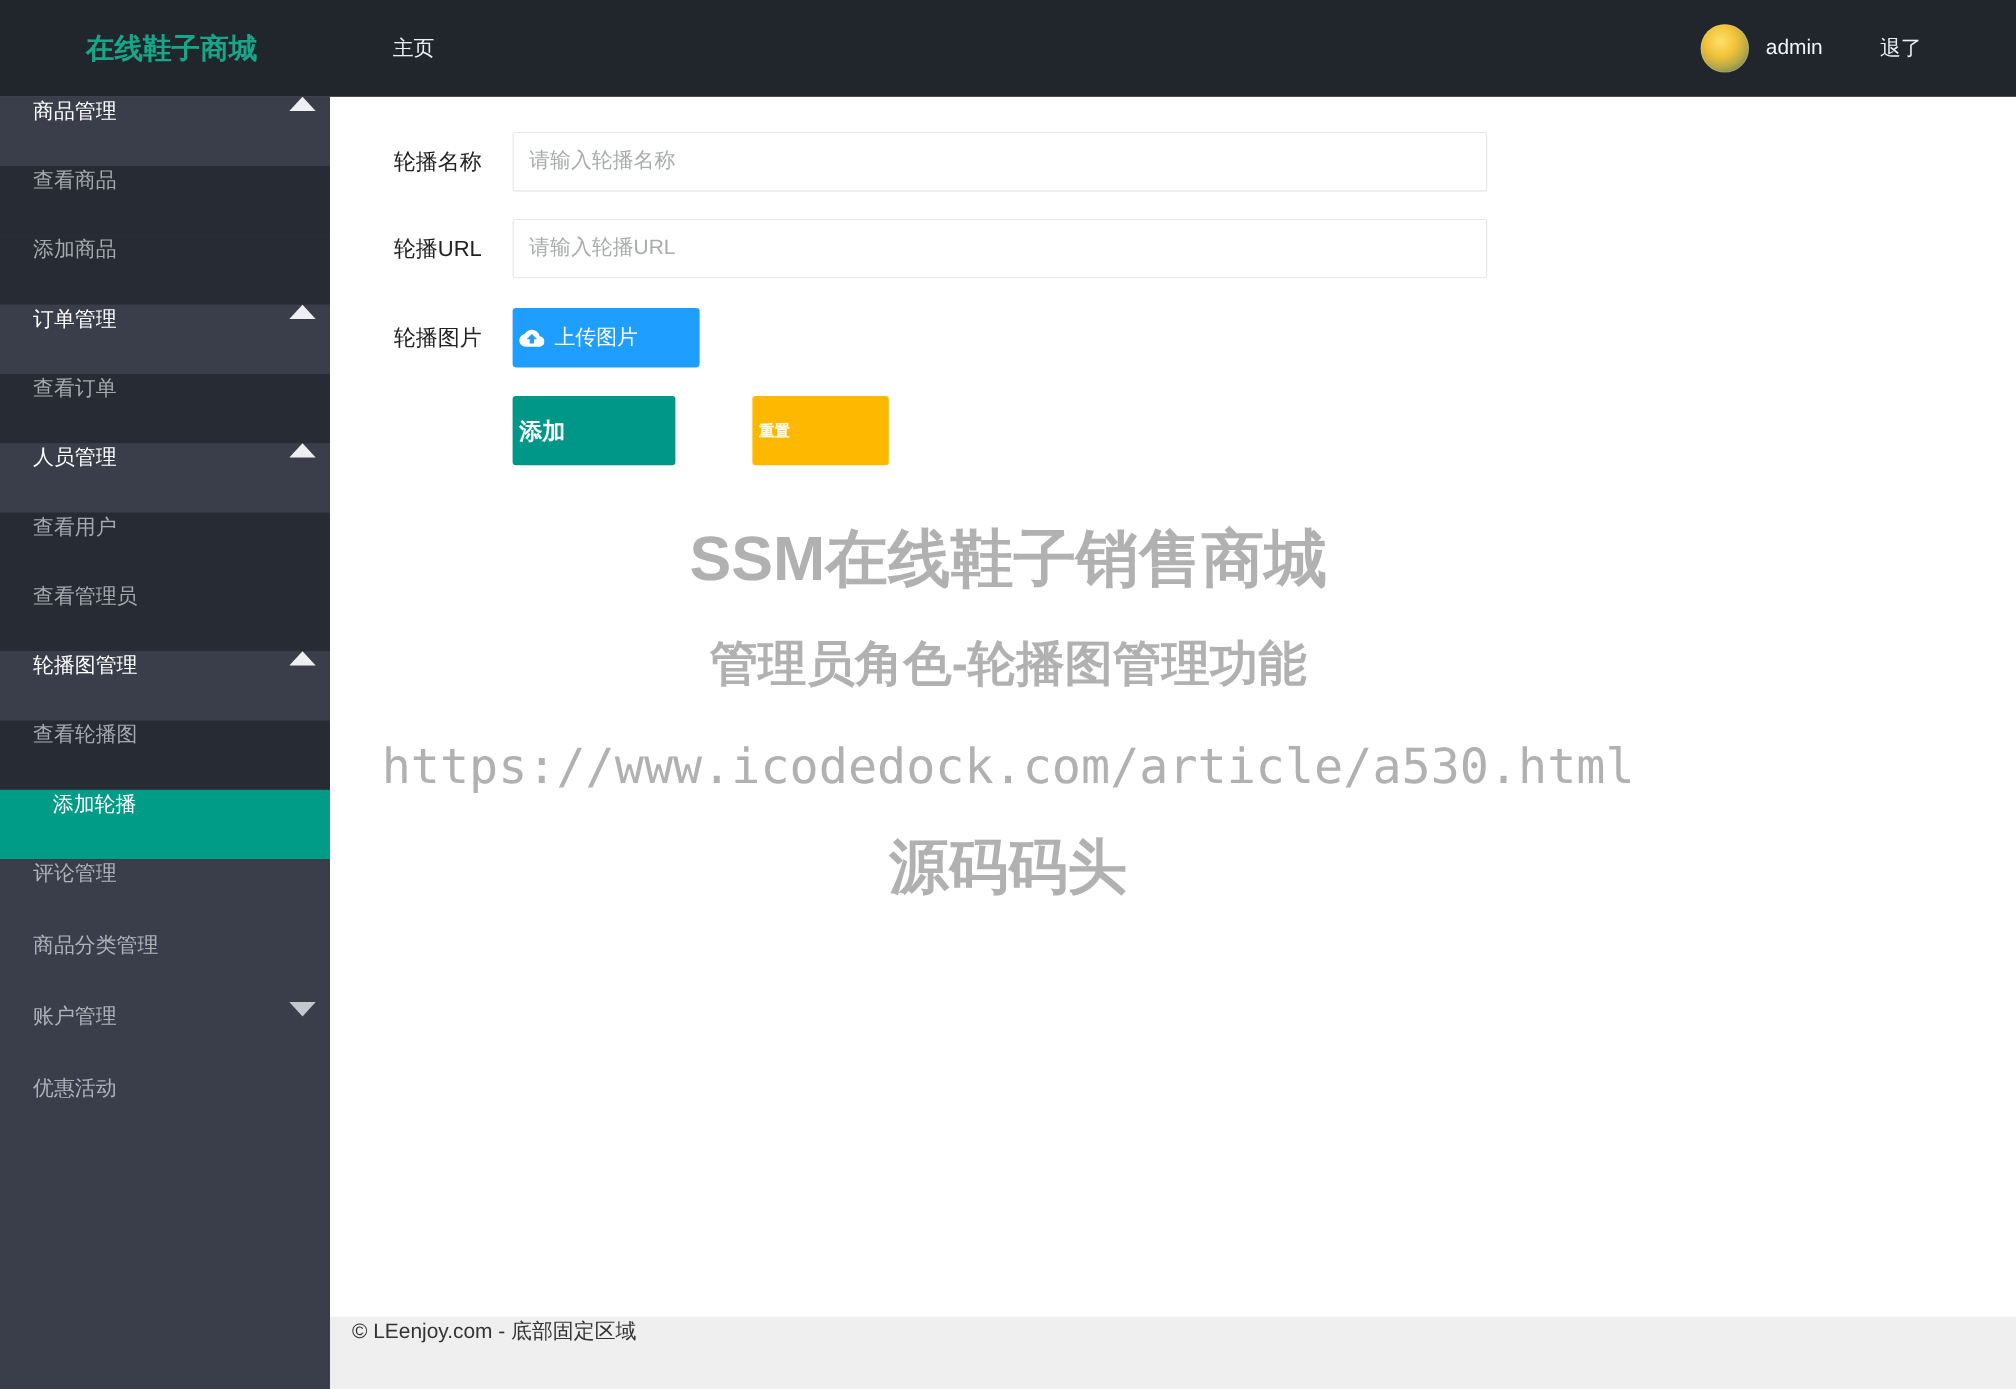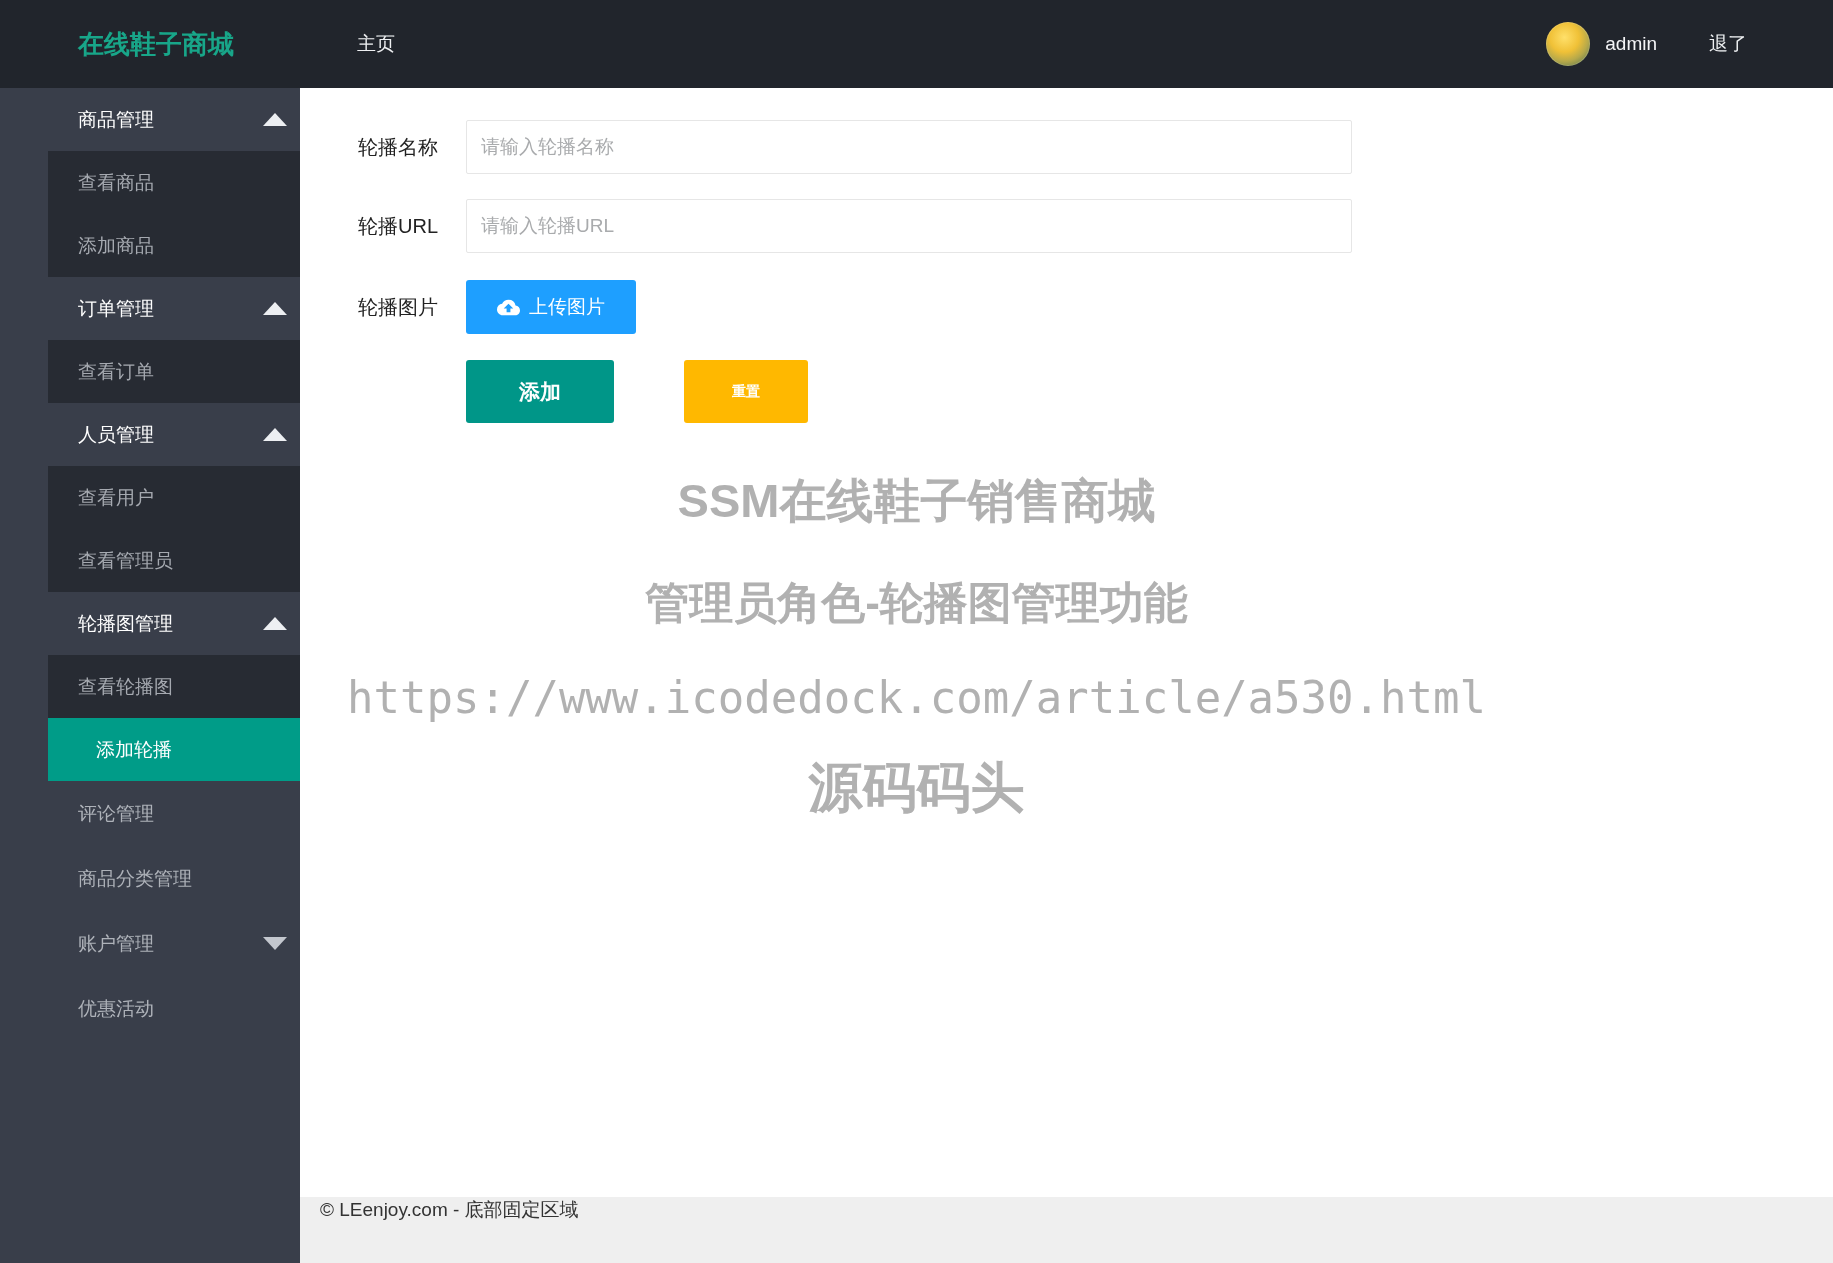--- a/index.html
+++ b/index.html
@@ -17,22 +17,22 @@
             font-size:19px; color:#eef0f2; cursor:pointer; }
   .nav-right { position:absolute; right:86px; top:0; height:88px; display:flex; align-items:center; }
   .avatar { width:44px; height:44px; border-radius:50%;
             background: radial-gradient(circle at 42% 35%, #ffe06a 0%, #f0c137 38%, #b7a94a 62%, #75864f 82%, #556440 100%);
             box-shadow: inset 0 0 0 1px rgba(255,255,255,.15); cursor:pointer; }
   .username { margin-left:15px; font-size:19px; color:#f4f5f7; cursor:pointer; }
   .logout   { margin-left:52px; font-size:19px; color:#eef0f2; cursor:pointer; }
 
   
   .sidebar { position:absolute; top:88px; left:0; width:300px; bottom:0; background:#393e4a; z-index:9; }
-  .s-row   { position:relative; display:flex; align-items:center; padding-left:30px;
-             font-size:19px; cursor:pointer;margin-left:48px; }
+  .s-row   { position:relative; display:flex; align-items:flex-start; padding-left:30px;
+             font-size:19px; cursor:pointer; }
   .s-header { height:63px; background:#393e4a; color:#ffffff; }
   .s-sub    { height:63px; background:#272b33; color:#a5a9b0; }
   .s-item   { height:65px; background:#393e4a; color:#aeb2b9; }
   .s-active { background:#009c88 !important; color:#ffffff !important;padding-left:48px; }
   .caret { position:absolute; right:13px; width:0; height:0;
            border-left:12px solid transparent; border-right:12px solid transparent; }
   .caret-up   { border-bottom:13px solid #edeff2; }
   .caret-down { border-top:13px solid #c3c7ce; }
 
   
@@ -40,33 +40,33 @@
   .f-label { position:absolute; left:58px; height:54px; display:flex; align-items:center;
              font-size:20px; color:#222; }
   .f-input { position:absolute; left:166px; width:886px; height:54px; border:1px solid #e6e6e6;
              border-radius:2px; padding:0 14px; font-size:19px; color:#666; outline:none;
              font-family:"Liberation Sans", sans-serif; }
   .f-input::placeholder { color:#a9abad; opacity:1; }
   .lbl-1 { top:32px; } .inp-1 { top:32px; }
   .lbl-2 { top:111px; } .inp-2 { top:111px; }
   .lbl-3 { top:192px; }
   .btn { border:none; border-radius:3px; color:#fff; cursor:pointer; display:flex;
-         align-items:center; justify-content:center; font-family:"Liberation Sans", sans-serif; }
+         align-items:center; font-family:"Liberation Sans", sans-serif; }
   .btn-upload { position:absolute; top:192px; left:166px; width:170px; height:54px;
                 background:#1e9fff; font-size:19px; }
   .btn-upload svg { margin-right:9px; }
   .btn-add   { position:absolute; top:272px; left:166px; width:148px; height:63px;
                background:#009688; font-size:21px; font-weight:600; }
   .btn-reset { position:absolute; top:272px; left:384px; width:124px; height:63px;
                background:#ffb800; font-size:14px; font-weight:600; }
 
   
   .watermark { position:absolute; inset:0; z-index:5; pointer-events:none; color:#b1b1b1; }
   .wm { position:absolute; left:0; width:100%; text-align:center; white-space:nowrap; }
-  .wm-1 { top:470px; font-size:47px; font-weight:bold; }
+  .wm-1 { top:470px; font-size:57px; font-weight:bold; }
   .wm-2 { top:574px; font-size:44px; font-weight:bold; }
   .wm-3 { top:672px; font-size:44px; font-family:"DejaVu Sans Mono", monospace; }
   .wm-4 { top:752px; font-size:54px; font-weight:bold; }
 
   
   .footer { position:absolute; left:300px; right:0; bottom:0; height:66px; background:#efefef;
             display:flex; align-items:flex-start; padding-left:20px; font-size:19px; color:#333; z-index:2; }
 </style>
 </head>
 <body>

